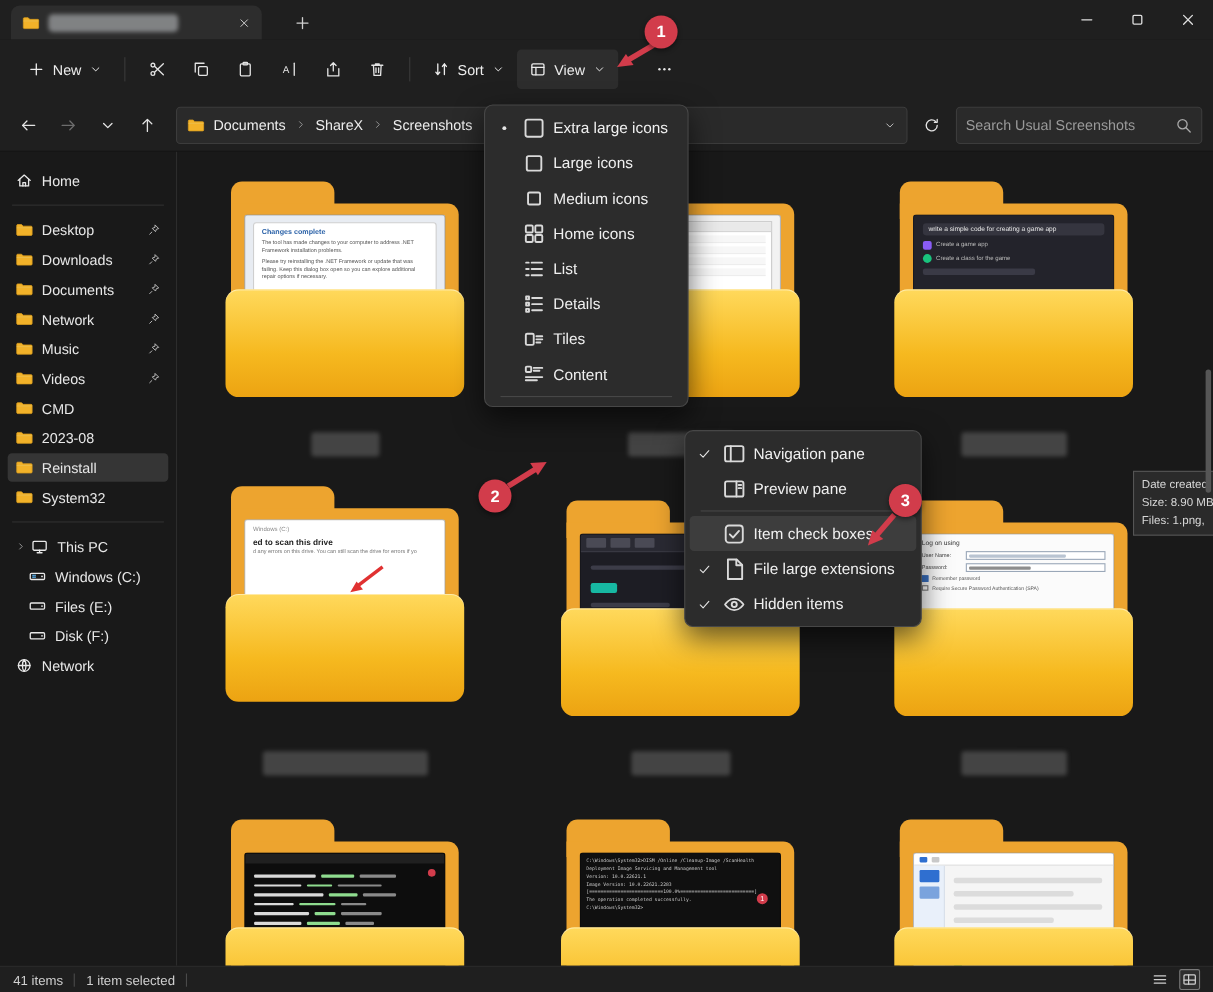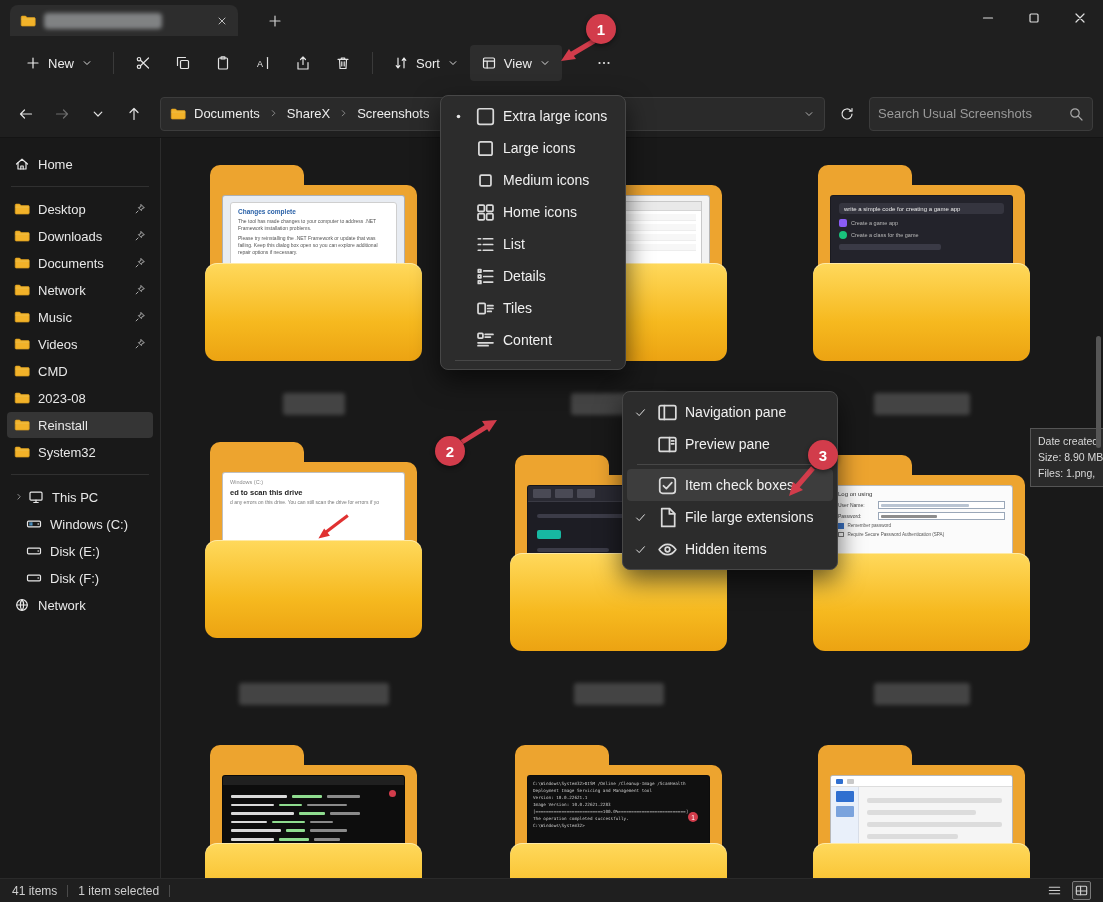--- a/index.html
+++ b/index.html
@@ -568,21 +568,21 @@
           </span>
           <span class="side-label">Windows (C:)</span>
         </div>
         <div class="side-item indent">
           <span class="icon">
             <svg viewBox="0 0 16 16" fill="none" stroke="currentColor" stroke-width="1.2" stroke-linecap="round" stroke-linejoin="round">
               <rect x="1.5" y="5.2" width="13" height="5.6" rx="1"></rect>
               <circle cx="12.2" cy="8" r=".8" fill="currentColor" stroke="none"></circle>
             </svg>
           </span>
-          <span class="side-label">Disk (E:)</span>
+          <span class="side-label">Files (E:)</span>
         </div>
         <div class="side-item indent">
           <span class="icon">
             <svg viewBox="0 0 16 16" fill="none" stroke="currentColor" stroke-width="1.2" stroke-linecap="round" stroke-linejoin="round">
               <rect x="1.5" y="5.2" width="13" height="5.6" rx="1"></rect>
               <circle cx="12.2" cy="8" r=".8" fill="currentColor" stroke="none"></circle>
             </svg>
           </span>
           <span class="side-label">Disk (F:)</span>
         </div>

